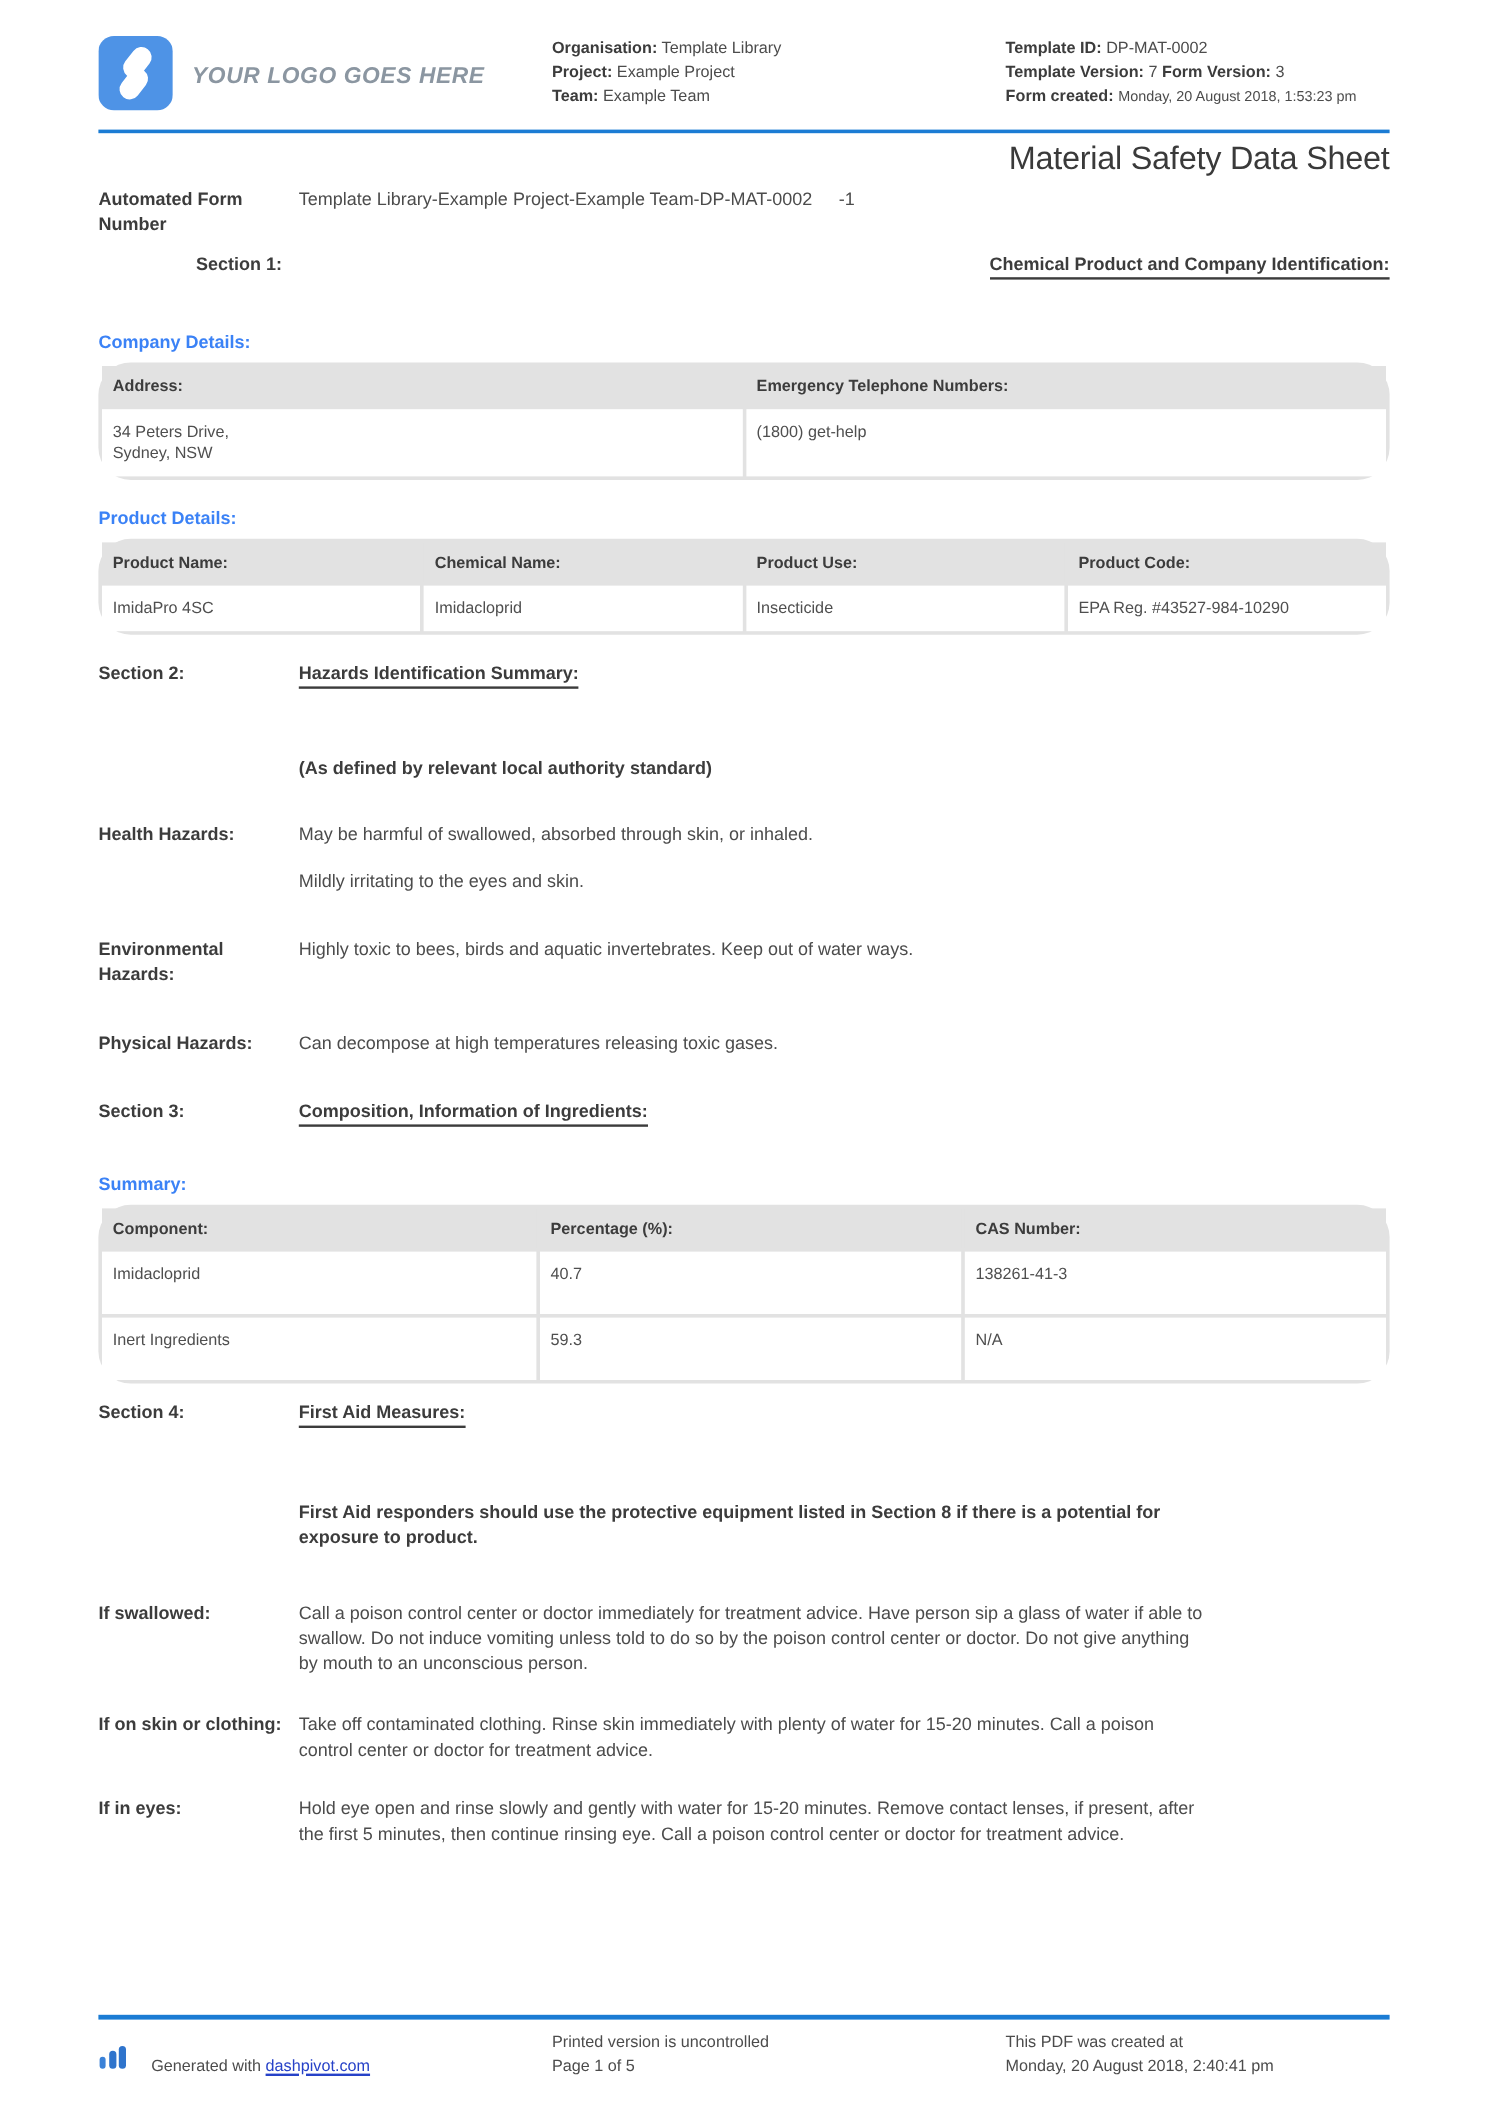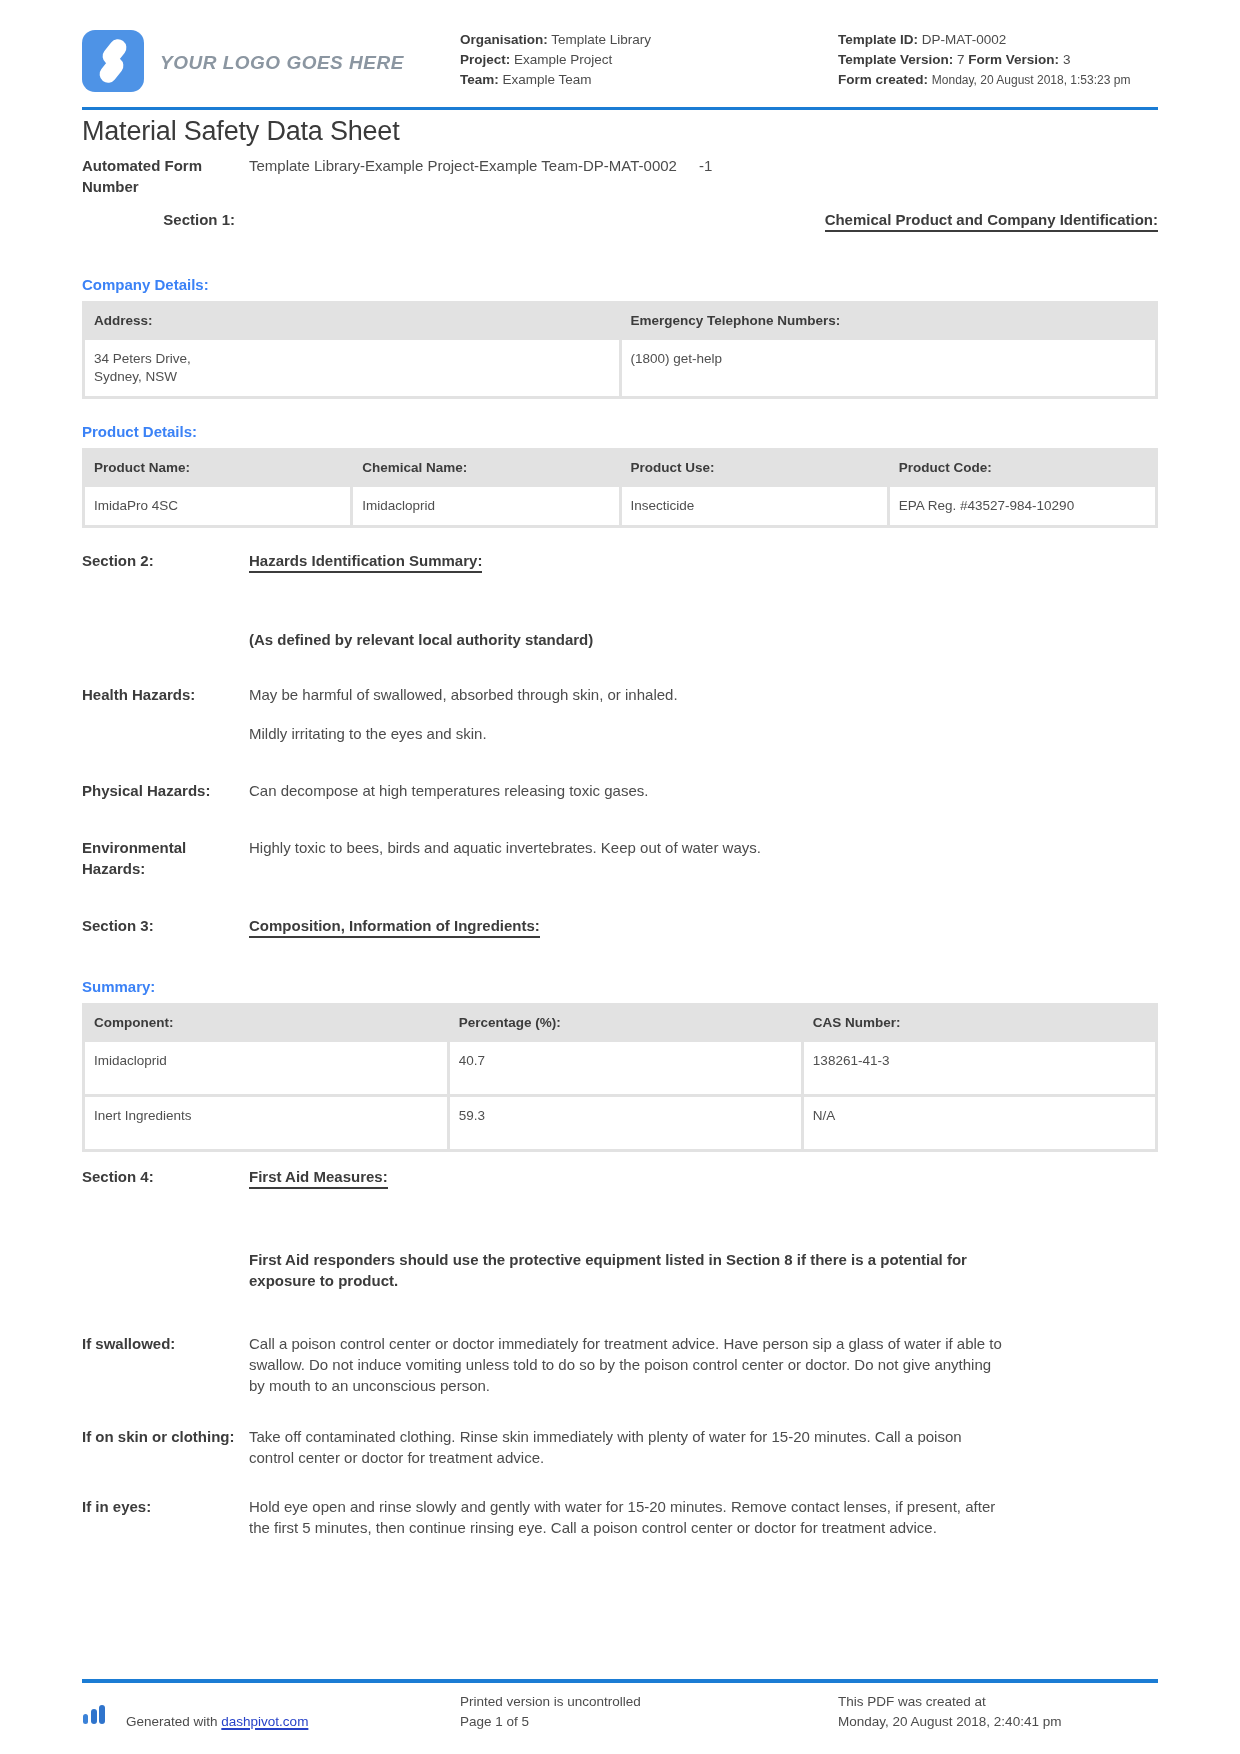--- a/index.html
+++ b/index.html
@@ -16,32 +16,32 @@
   .logo-wrap { display:flex; align-items:center; gap:16px; padding-top:2px; }
   .logo-text { font-size:19px; font-weight:700; font-style:italic; color:#8b96a1; letter-spacing:.5px; white-space:nowrap;text-align:right; }
   .meta { font-size:13.5px; line-height:20px; padding-top:2px; }
   .meta b { color:#3c3c3c; font-weight:700; }
   .meta .v { color:#4c4c4c; }
   .meta .small { font-size:12px; }
   .meta-right { max-width:300px; }
   .rule { height:3px; background:#1b7cd4; margin-top:11px; }
 
   
-  h1 { font-size:27px; font-weight:400; color:#3a3a3a; margin-top:6px; letter-spacing:-.2px; }
+  h1 { font-size:27px; font-weight:400; color:#3a3a3a; margin-top:6px; letter-spacing:-.2px;text-align:right; }
   .lrow { display:grid; grid-template-columns:167px 1fr; align-items:start; }
   .lbl { font-weight:700; color:#3c3c3c; font-size:15px; line-height:21px; padding-right:14px; }
   .content { font-size:15px; color:#4c4c4c; line-height:21px; padding-right:148px; }
   .content.nopad { padding-right:0; }
   .content .gap { display:inline-block; width:22px; }
   .sec-heading { display:inline-block; font-size:15px; font-weight:700; color:#3c3c3c; border-bottom:2px solid #3c3c3c; padding-bottom:1px; line-height:19px; }
   .bold-note { font-weight:700; color:#3c3c3c; }
   .sub-label { font-weight:700; color:#3b82f6; font-size:15px; }
 
   
-  table.dt { width:100%; border-collapse:separate; border-spacing:3px; background:#e2e2e2; table-layout:fixed; }
+  table.dt { width:100%; border-collapse:separate; border-spacing:3px; background:#e2e2e2; table-layout:fixed;border-radius:27px; }
   table.dt th { background:#e2e2e2; text-align:left; font-size:13.5px; font-weight:700; color:#3c3c3c; padding:9px 9px; }
   table.dt td { background:#ffffff; vertical-align:top; font-size:13.5px; color:#4f4f4f; padding:10px 9px; line-height:18px; }
   table.dt td.pre { white-space:pre-line; }
   .t1 td { height:54px; }
   .t2 td { height:28px; }
   .t3 td { height:52px; }
 
   
   .mt8{margin-top:8px;} .mt12{margin-top:12px;text-align:right;} .mt14{margin-top:14px;} .mt18{margin-top:18px;}
   .mt22{margin-top:22px;} .mt24{margin-top:24px;} .mt28{margin-top:28px;} .mt30{margin-top:30px;}
@@ -158,27 +158,27 @@
 
   <div class="lrow mt34">
     <div class="lbl">Health Hazards:</div>
     <div class="content">
       <div>May be harmful of swallowed, absorbed through skin, or inhaled.</div>
       <div class="mt18">Mildly irritating to the eyes and skin.</div>
     </div>
   </div>
 
   <div class="lrow mt36">
+    <div class="lbl">Environmental Hazards:</div>
+    <div class="content">Highly toxic to bees, birds and aquatic invertebrates. Keep out of water ways.</div>
+  </div>
+
+  <div class="lrow mt36">
     <div class="lbl">Physical Hazards:</div>
     <div class="content">Can decompose at high temperatures releasing toxic gases.</div>
-  </div>
-
-  <div class="lrow mt36">
-    <div class="lbl">Environmental Hazards:</div>
-    <div class="content">Highly toxic to bees, birds and aquatic invertebrates. Keep out of water ways.</div>
   </div>
 
   <div class="lrow mt36">
     <div class="lbl">Section 3:</div>
     <div class="content nopad"><span class="sec-heading">Composition, Information of Ingredients:</span></div>
   </div>
 
   <div class="sub-label mt40">Summary:</div>
   <table class="dt t3 mt8">
     <colgroup>

